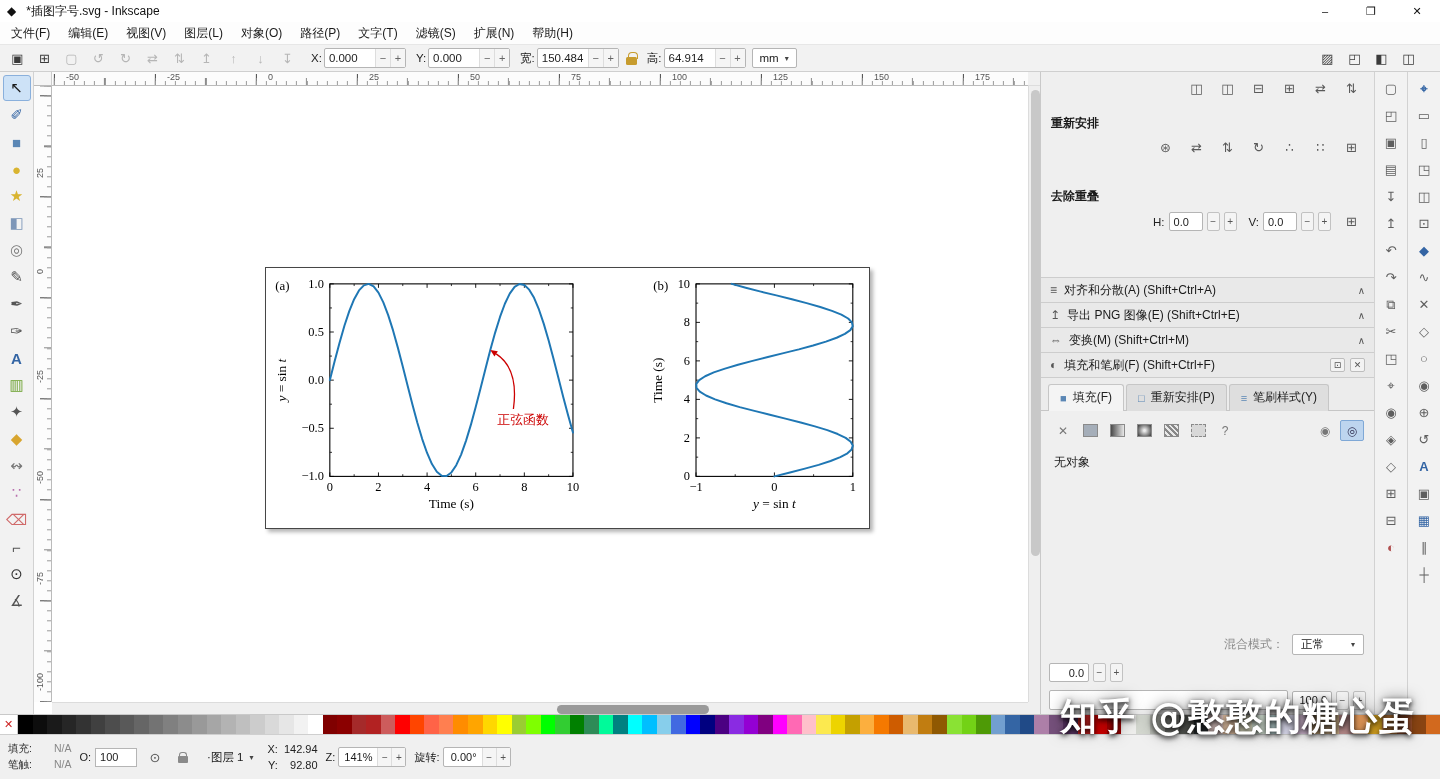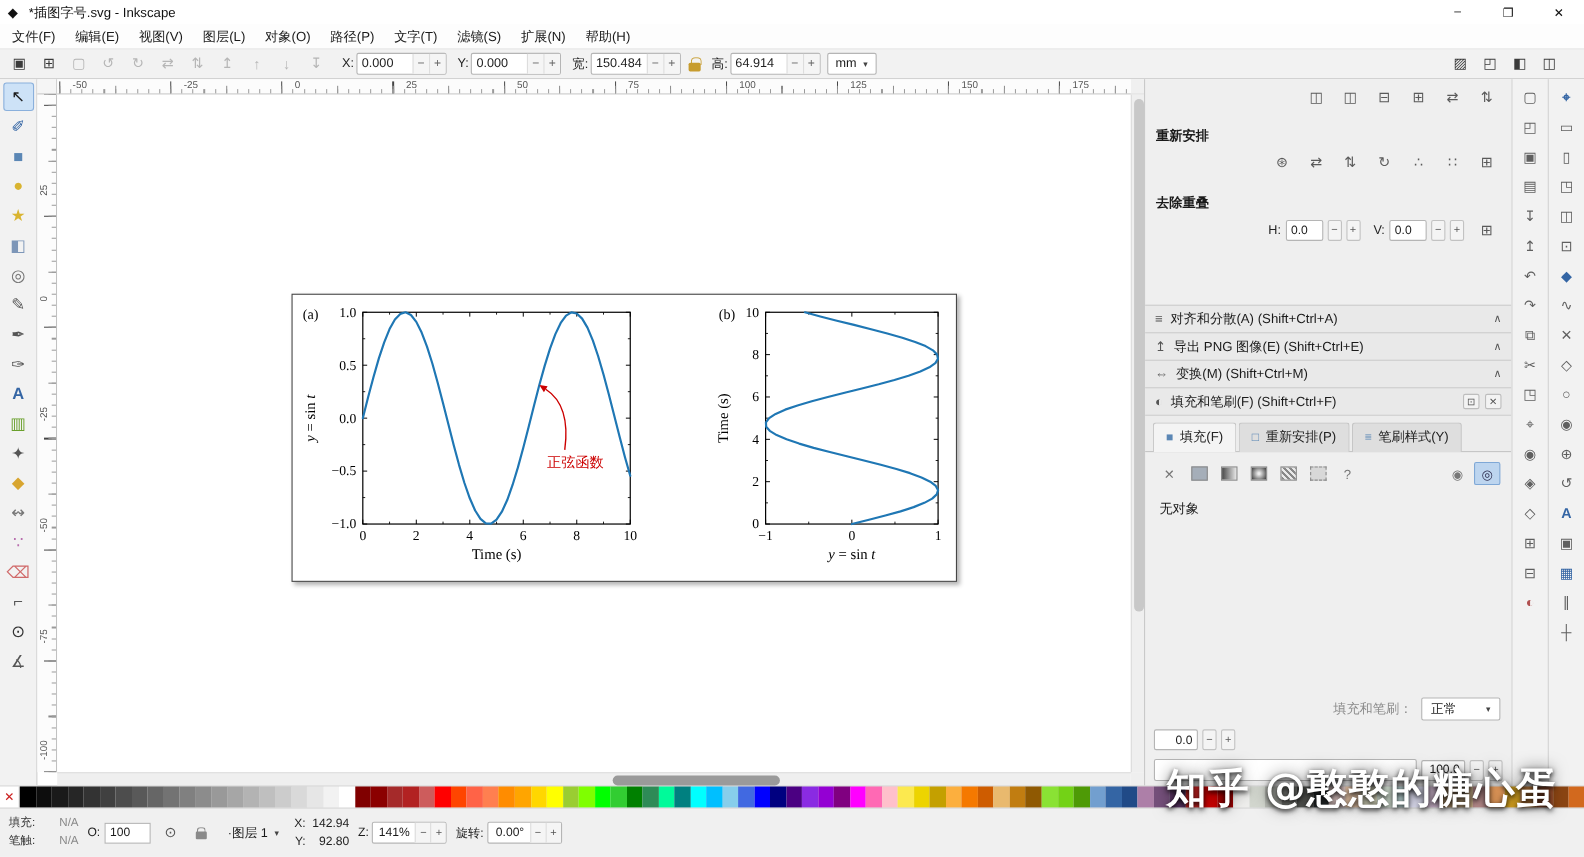--- a/index.html
+++ b/index.html
@@ -56,21 +56,21 @@
   .hscroll{width:976px;margin-left:18px;background:#efefef;border-top:1px solid #dcdcdc;position:relative}
   .hthumb{position:absolute;top:1.5px;height:9px;left:505px;width:152px;background:#9a9a9a;border-radius:5px}
   .hscroll-corner{width:12px;background:#efefef}
 
   .dock{width:334px;background:#efefef;border-left:1px solid #c9c9c9;display:flex;flex-direction:column}
   .align-content{height:205px;padding:6px 10px 0;display:flex;flex-direction:column}
   .icon-row{display:flex;justify-content:flex-end;gap:6px}
   .dkicon{width:25px;height:21px;display:flex;align-items:center;justify-content:center;font-size:13px;color:#5a5a5a}
   .section-label{font-weight:bold;font-size:12px;color:#1a1a1a}
   .lbl-rearrange{margin:16px 0 5px}
-  .lbl-overlap{margin:18px 0 6px}
+  .lbl-overlap{margin:30px 0 6px}
   .overlap-row{display:flex;justify-content:flex-end;align-items:center;gap:4px}
   .mini-label{font-size:11.5px;color:#222}
   .mini-field{min-width:34px;height:19px;border:1px solid #b5b5b5;background:#fff;font-size:11px;display:flex;align-items:center;padding:0 4px;border-radius:2px}
   .mini-btn{width:13px;height:19px;border:1px solid #c2c2c2;background:#f4f4f4;display:flex;align-items:center;justify-content:center;font-size:10px;color:#555;border-radius:2px}
 
   .dock-header{height:25px;background:#e9e9e9;border-top:1px solid #cdcdcd;display:flex;align-items:center;padding:0 9px;gap:7px;font-size:12px;color:#1a1a1a}
   .dh-icon{font-size:12px;color:#555}
   .dh-chev{margin-left:auto;font-size:10px;color:#555}
   .dh-winbtns{margin-left:auto;display:flex;gap:5px}
   .dh-wb{width:15px;height:14px;border:1px solid #bdbdbd;background:#f3f3f3;display:flex;align-items:center;justify-content:center;font-size:9px;color:#555;border-radius:2px}
@@ -468,21 +468,21 @@
           <div class="ft">
             <span class="ft-inner k-swatch"></span>
           </div>
           <div class="ft">?</div>
           <div class="ft" style="margin-left: auto;">◉</div>
           <div class="ft pressed">◎</div>
         </div>
       <div class="no-objects">无对象</div>
       <div class="fs-spacer"></div>
       <div class="blend-row">
-        <span class="blend-label">填充和笔刷：</span>
+        <span class="blend-label">混合模式：</span>
         <div class="blend-dd">
           <span>正常</span>
           <span class="caret">▾</span>
         </div>
       </div>
       <div class="slider-row">
         <span class="val-field">0.0</span>
         <span class="mini-btn">−</span>
         <span class="mini-btn">+</span>
       </div>

